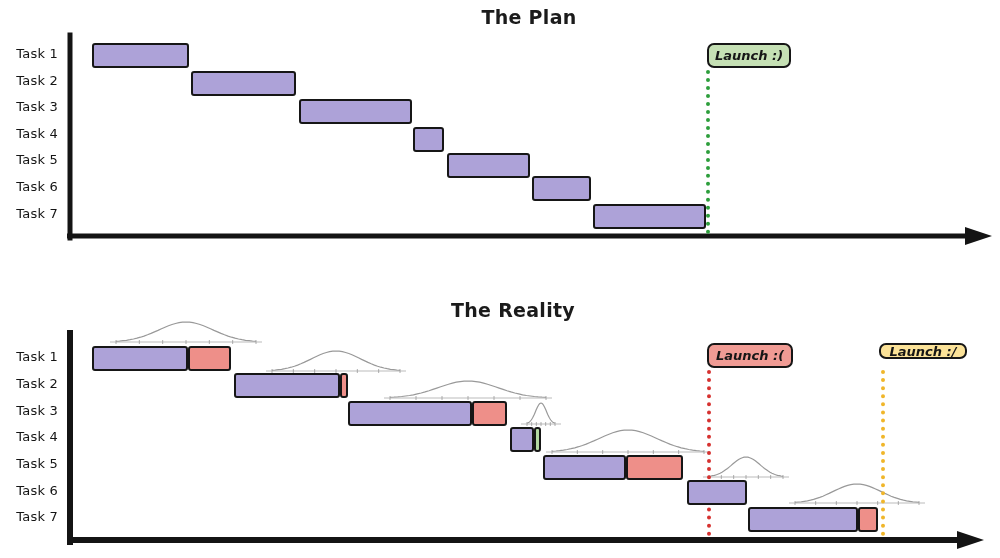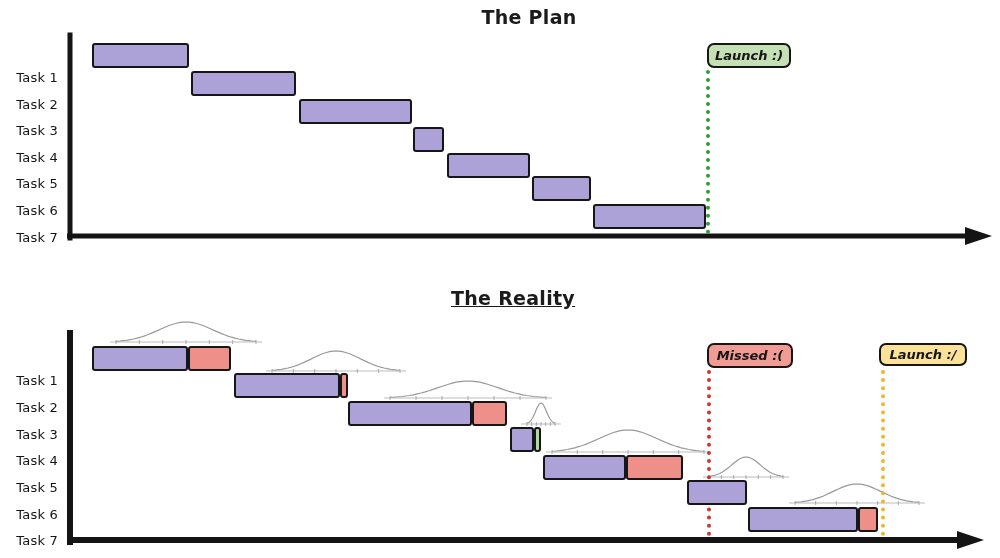--- a/index.html
+++ b/index.html
@@ -1,21 +1,21 @@
 <!DOCTYPE html>
 <html><head>
 <meta charset="utf-8">
 <style>
   html,body{margin:0;padding:0;background:#ffffff;}
   #stage{position:relative;width:1000px;height:558px;background:#ffffff;overflow:hidden;
          font-family:"DejaVu Sans","Liberation Sans",sans-serif;}
   .title{position:absolute;transform:translateX(-50%);font-size:19px;font-weight:700;
          color:#1b1b1b;white-space:nowrap;letter-spacing:.3px;}
   .tlabel{position:absolute;left:0;width:58px;text-align:right;font-size:13px;color:#141414;
-          white-space:nowrap;letter-spacing:.2px;margin-top:24px;}
+          white-space:nowrap;letter-spacing:.2px;}
   .bar{position:absolute;box-sizing:border-box;border:2.5px solid #161616;border-radius:3px;}
   .dotline{position:absolute;width:0;border-left:4px dotted;}
   .mbox{position:absolute;box-sizing:border-box;border:2.5px solid #161616;border-radius:7px;
         display:flex;align-items:center;justify-content:center;font-size:13px;font-style:italic;
         font-weight:600;color:#161616;white-space:nowrap;}
   svg{position:absolute;left:0;top:0;}
   .z-ax{z-index:1}.z-line{z-index:2}.z-bar{z-index:3}.z-box{z-index:4}.z-txt{z-index:5}
 </style>
 </head>
 <body>
@@ -86,21 +86,21 @@
       <line x1="789" y1="503" x2="925" y2="503" stroke="#bbbbbb" stroke-width="1"></line>
       <line x1="795" y1="501" x2="795" y2="505" stroke="#999999" stroke-width="0.8"></line>
       <line x1="815.6666666666666" y1="501" x2="815.6666666666666" y2="505" stroke="#999999" stroke-width="0.8"></line>
       <line x1="836.3333333333334" y1="501" x2="836.3333333333334" y2="505" stroke="#999999" stroke-width="0.8"></line>
       <line x1="857" y1="501" x2="857" y2="505" stroke="#999999" stroke-width="0.8"></line>
       <line x1="877.6666666666666" y1="501" x2="877.6666666666666" y2="505" stroke="#999999" stroke-width="0.8"></line>
       <line x1="898.3333333333334" y1="501" x2="898.3333333333334" y2="505" stroke="#999999" stroke-width="0.8"></line>
       <line x1="919" y1="501" x2="919" y2="505" stroke="#999999" stroke-width="0.8"></line>
     </svg>
   <div class="title z-txt" style="left: 529px; top: 6px; text-align: center;">The Plan</div>
-  <div class="title z-txt" style="left: 513px; top: 287px; text-decoration: underline;">The Reality</div>
+  <div class="title z-txt" style="left: 513px; top: 299px;">The Reality</div>
 <div class="tlabel z-txt" style="top: 46px;">Task 1</div>
     <div class="bar z-bar" style="left: 92px; top: 43px; width: 97px; height: 25px; background: rgb(173, 162, 216);"></div>
     <div class="tlabel z-txt" style="top: 73px;">Task 2</div>
     <div class="bar z-bar" style="left: 191px; top: 71px; width: 105px; height: 25px; background: rgb(173, 162, 216);"></div>
     <div class="tlabel z-txt" style="top: 99px;">Task 3</div>
     <div class="bar z-bar" style="left: 299px; top: 99px; width: 113px; height: 25px; background: rgb(173, 162, 216);"></div>
     <div class="tlabel z-txt" style="top: 126px;">Task 4</div>
     <div class="bar z-bar" style="left: 413px; top: 127px; width: 31px; height: 25px; background: rgb(173, 162, 216);"></div>
     <div class="tlabel z-txt" style="top: 152px;">Task 5</div>
     <div class="bar z-bar" style="left: 447px; top: 153px; width: 83px; height: 25px; background: rgb(173, 162, 216);"></div>
@@ -124,16 +124,16 @@
     <div class="bar z-bar" style="left: 534px; top: 427px; width: 7px; height: 25px; background: rgb(179, 217, 162);"></div>
     <div class="tlabel z-txt" style="top: 456px;">Task 5</div>
     <div class="bar z-bar" style="left: 543px; top: 455px; width: 83px; height: 25px; background: rgb(173, 162, 216);"></div>
     <div class="bar z-bar" style="left: 626px; top: 455px; width: 57px; height: 25px; background: rgb(238, 143, 137);"></div>
     <div class="tlabel z-txt" style="top: 483px;">Task 6</div>
     <div class="bar z-bar" style="left: 687px; top: 480px; width: 60px; height: 25px; background: rgb(173, 162, 216);"></div>
     <div class="tlabel z-txt" style="top: 509px;">Task 7</div>
     <div class="bar z-bar" style="left: 748px; top: 507px; width: 110px; height: 25px; background: rgb(173, 162, 216);"></div>
     <div class="bar z-bar" style="left: 858px; top: 507px; width: 20px; height: 25px; background: rgb(238, 143, 137);"></div>
     <div class="dotline z-line" style="left: 707px; top: 370px; height: 166px; border-left-color: rgb(214, 50, 48);"></div>
-    <div class="mbox z-box" style="left: 707px; top: 343px; width: 86px; height: 25px; background: rgb(240, 155, 148);">Missed :(</div>
+    <div class="mbox z-box" style="left: 707px; top: 343px; width: 86px; height: 25px; background: rgb(240, 155, 148);">Launch :(</div>
     <div class="dotline z-line" style="left: 881px; top: 370px; height: 166px; border-left-color: rgb(240, 182, 42);"></div>
-    <div class="mbox z-box" style="left: 879px; top: 343px; width: 88px; height: 23px; background: rgb(251, 226, 152);">Launch :/</div>
+    <div class="mbox z-box" style="left: 879px; top: 343px; width: 88px; height: 16px; background: rgb(251, 226, 152);">Launch :/</div>
   </div>
 
 </body></html>

